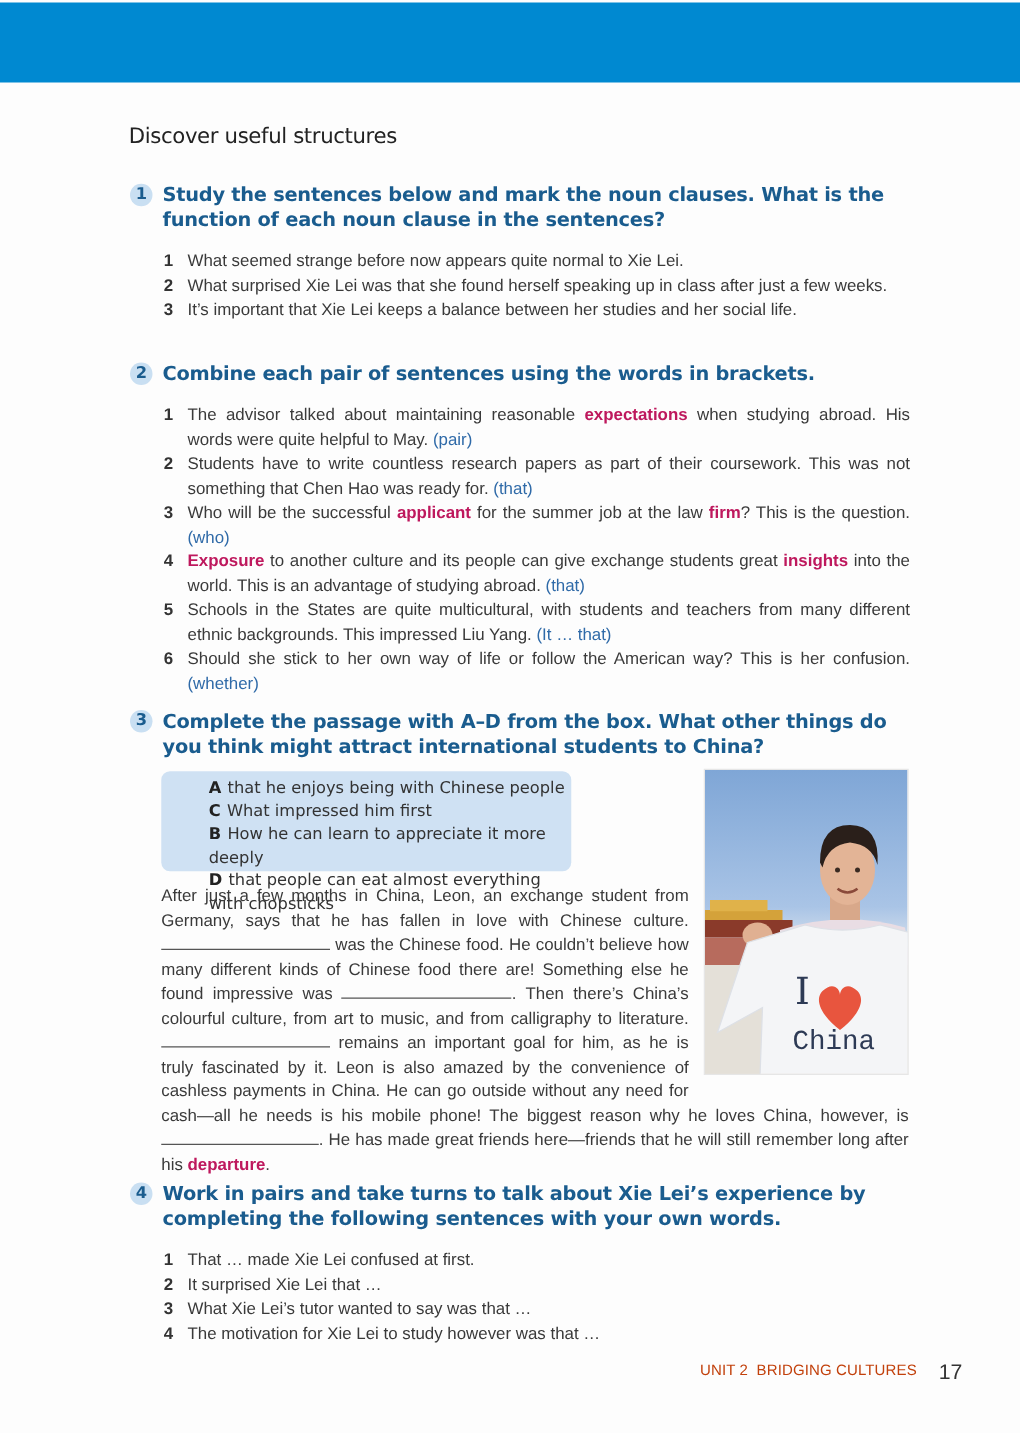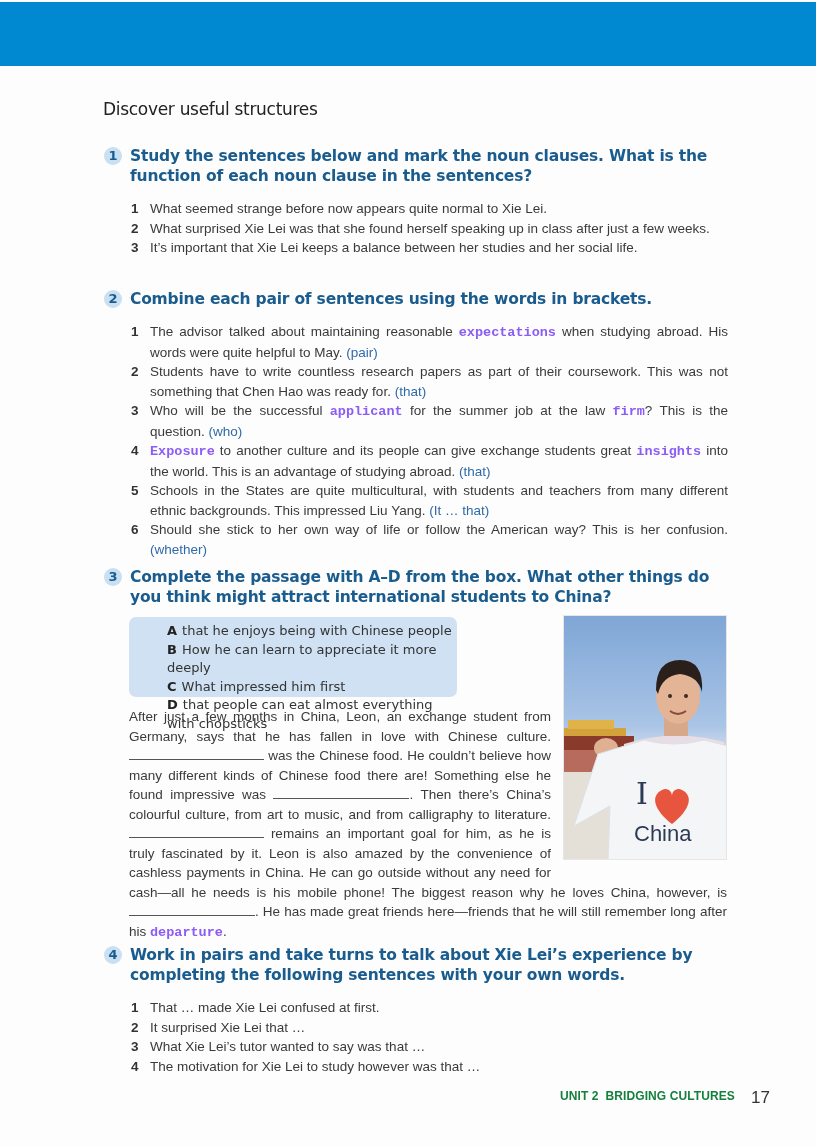--- a/index.html
+++ b/index.html
@@ -7,28 +7,28 @@
     body { position: relative; font-family: "Liberation Sans", sans-serif; color: #333; }
     .topbar { position: absolute; left: 0; top: 2px; width: 816px; height: 64px; background: #0089d1; }
     .page-title { position: absolute; left: 103px; top: 99px; font-family: "DejaVu Sans", sans-serif; font-size: 17px; color: #222; letter-spacing: -0.3px; }
     .section { position: absolute; left: 104px; width: 624px; }
     .task-head { position: relative; padding-left: 26px; font-family: "DejaVu Sans", sans-serif; font-weight: bold; font-size: 15.5px; line-height: 20px; color: #1a5c8e; letter-spacing: -0.2px; }
     .task-num { position: absolute; left: 0; top: 1px; width: 18px; height: 18px; border-radius: 50%; background: #c9dff2; color: #1a5c8e; font-size: 13px; line-height: 18px; text-align: center; font-weight: bold; }
     .items { margin-top: 13px; padding-left: 18px; }
     .item { position: relative; padding-left: 28px; font-size: 13.5px; line-height: 19.5px; color: #3a3a3a; text-align: justify; }
     .item-num { position: absolute; left: 9px; top: 0; font-weight: bold; color: #333; }
     .hint { color: #2f6aa8; }
-    b { color: #8b5cf6; font-family: Liberation Mono, monospace; }
+    b { color: #be185d; }
     .optbox { position: absolute; left: 25px; top: 50px; width: 328px; height: 80px; background: #cfe1f3; border-radius: 7px; padding: 5px 0 16px 38px; font-family: "DejaVu Sans", sans-serif; font-size: 13px; line-height: 18.5px; color: #333; }
     .opt-letter { font-weight: bold; color: #222; margin-right: 5px; }
     .passage { position: absolute; left: 25px; top: 140px; width: 598px; font-size: 13.5px; line-height: 19.5px; color: #3a3a3a; text-align: justify; }
     .photo { float: right; width: 164px; height: 245px; margin: -92px 0 4px 12px; position: relative; overflow: hidden;
       background: linear-gradient(180deg, #7fa6d6 0%, #a9c4e6 45%, #dfe6ee 60%, #dedad4 100%); border: 1px solid #e6e6e6; }
     .blank { display: inline-block; border-bottom: 1px solid #555; width: 130px; height: 14px; vertical-align: baseline; }
-    .footer-unit { position: absolute; left: 560px; top: 1089px; font-size: 12px; font-weight: bold; color: #15803d; letter-spacing: 0.1px; }
+    .footer-unit { position: absolute; left: 560px; top: 1089px; font-size: 12px; font-weight: normal; color: #c2410c; letter-spacing: 0.1px; }
     .footer-page { position: absolute; left: 751px; top: 1088px; font-size: 17px; color: #333; }
   </style>
 </head>
 <body>
 
 <div class="topbar" style="background: rgb(0, 137, 209);"></div>
 <div class="page-title">Discover useful structures</div>
 
 <div class="section" style="top:146px;">
   <div class="task-head">
@@ -57,22 +57,22 @@
   </div>
 </div>
 
 <div class="section" style="top:567px; height:360px;">
   <div class="task-head">
     <span class="task-num">3</span>
     <span>Complete the passage with A–D from the box. What other things do you think might attract international students to China?</span>
   </div>
   <div class="optbox">
     <div><span class="opt-letter">A</span><span>that he enjoys being with Chinese people</span></div>
+    <div><span class="opt-letter">C</span><span>What impressed him first</span></div>
     <div><span class="opt-letter">B</span><span>How he can learn to appreciate it more deeply</span></div>
-    <div><span class="opt-letter">C</span><span>What impressed him first</span></div>
     <div><span class="opt-letter">D</span><span>that people can eat almost everything with chopsticks</span></div>
   </div>
   <div class="passage">
     <div class="photo">
       <svg width="164" height="245" viewBox="0 0 164 245">
 
         <rect x="0" y="112" width="62" height="8" fill="#d4a23a"></rect>
         <rect x="4" y="104" width="46" height="9" fill="#e0b24a"></rect>
         <rect x="0" y="120" width="70" height="14" fill="#8a3a2a"></rect>
         <rect x="0" y="134" width="64" height="22" fill="#b76b5d"></rect>
@@ -91,21 +91,21 @@
         <circle cx="122" cy="80" r="2" fill="#3a2a22"></circle>
         <path d="M106 95 Q114 101 122 95" stroke="#8a4a3a" stroke-width="2" fill="none"></path>
 
         <ellipse cx="42" cy="132" rx="12" ry="10" fill="#e0b092"></ellipse>
 
         <path d="M34 138 L80 124 Q110 132 140 124 L164 130 L164 245 L44 245 L46 190 L10 210 Z" fill="#f4f5f7" stroke="#dde0e6" stroke-width="1"></path>
 
         <path d="M108 208 C90 194 86 180 98 174 C104 171 108 176 108 180 C108 176 112 171 118 174 C130 180 126 194 108 208 Z" fill="#e8553e"></path>
       </svg>
       <span style="position:absolute;left:72px;top:168px;font-family:'DejaVu Serif',serif;font-size:30px;color:#2d3a55;">I</span>
-      <span style="position:absolute;left:70px;top:208px;font-family:Liberation Sans, sans-serif;font-size:22px;color:#2d3a55;">China</span>
+      <span style="position:absolute;left:70px;top:208px;font-family:Liberation Mono, monospace;font-size:22px;color:#2d3a55;">China</span>
     </div>
     <span>After just a few months in China, Leon, an exchange student from Germany, says that he has fallen in love with Chinese culture. </span><span class="blank" style="width:135px"></span><span> was the Chinese food. He couldn’t believe how many different kinds of Chinese food there are! Something else he found impressive was </span><span class="blank" style="width:136px"></span><span>. Then there’s China’s colourful culture, from art to music, and from calligraphy to literature. </span><span class="blank" style="width:135px"></span><span> remains an important goal for him, as he is truly fascinated by it. Leon is also amazed by the convenience of cashless payments in China. He can go outside without any need for cash—all he needs is his mobile phone! The biggest reason why he loves China, however, is </span><span class="blank" style="width:126px"></span><span>. He has made great friends here—friends that he will still remember long after his </span><b>departure</b><span>.</span>
   </div>
 </div>
 
 <div class="section" style="top:945px;">
   <div class="task-head">
     <span class="task-num">4</span>
     <span>Work in pairs and take turns to talk about Xie Lei’s experience by completing the following sentences with your own words.</span>
   </div>

